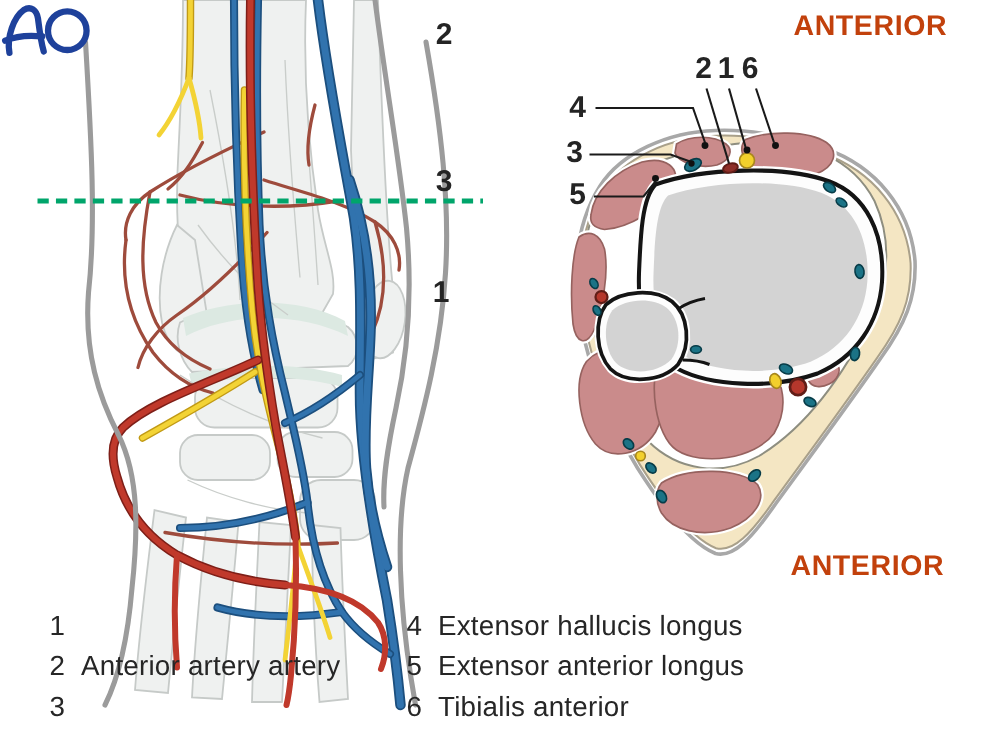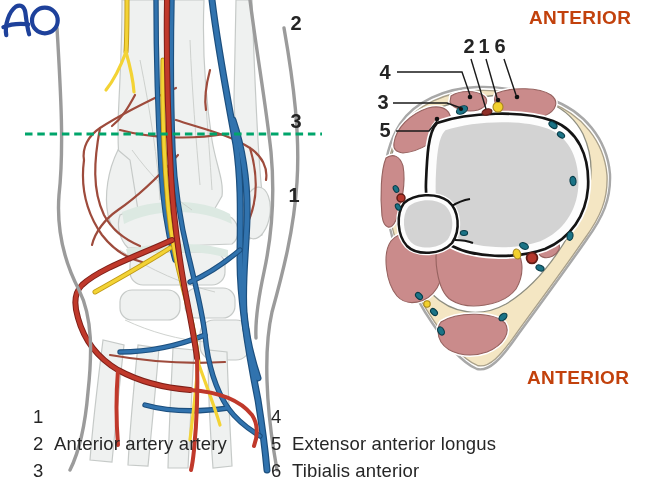--- a/index.html
+++ b/index.html
@@ -251,20 +251,21 @@
       <span class="num">2</span>
       <span class="lbl">Anterior artery artery</span>
     </div>
     <div class="legend-item">
       <span class="num">3</span>
     </div>
   </div>
   <div class="legend-col" style="left:271px;top:403px;">
     <div class="legend-item">
       <span class="num">4</span>
+      <span class="lbl">Extensor hallucis longus</span>
     </div>
     <div class="legend-item">
       <span class="num">5</span>
       <span class="lbl">Extensor anterior longus</span>
     </div>
     <div class="legend-item">
       <span class="num">6</span>
       <span class="lbl">Tibialis anterior</span>
     </div>
   </div>

